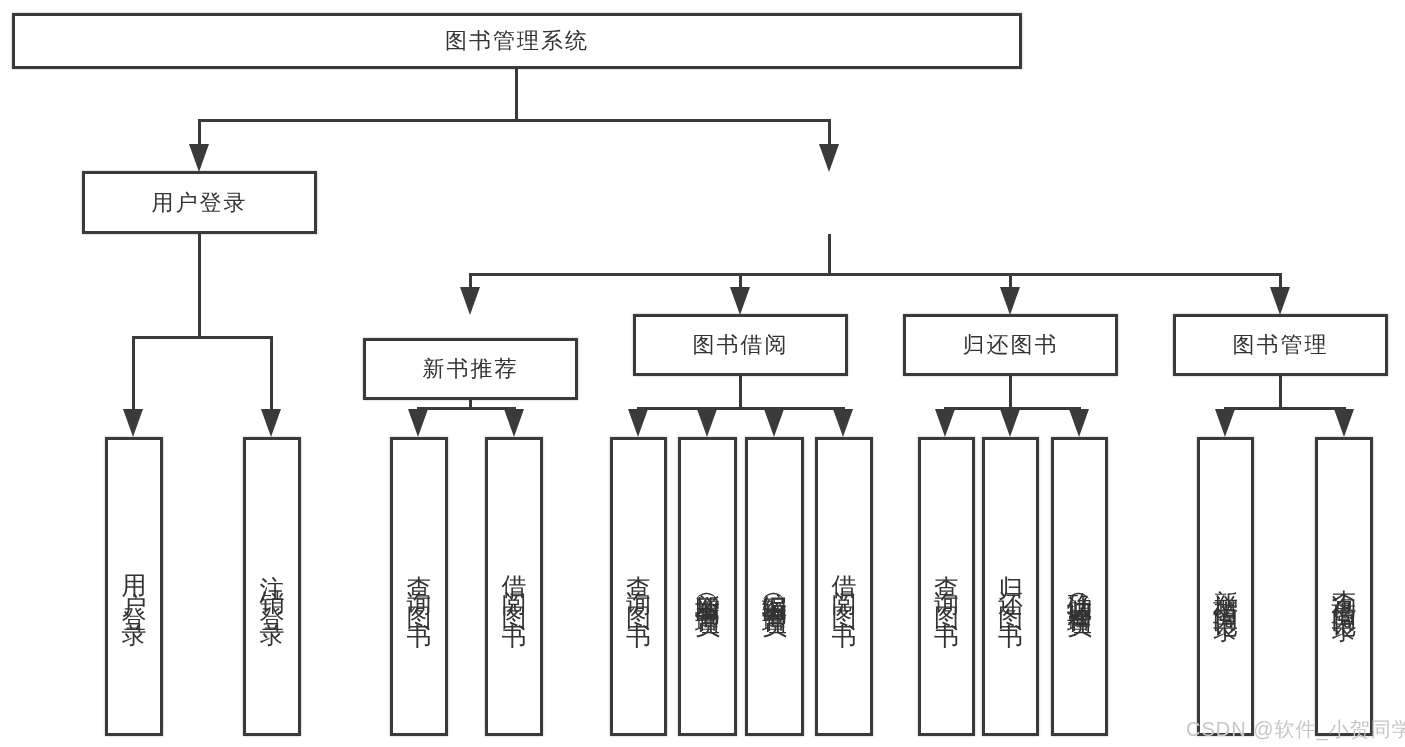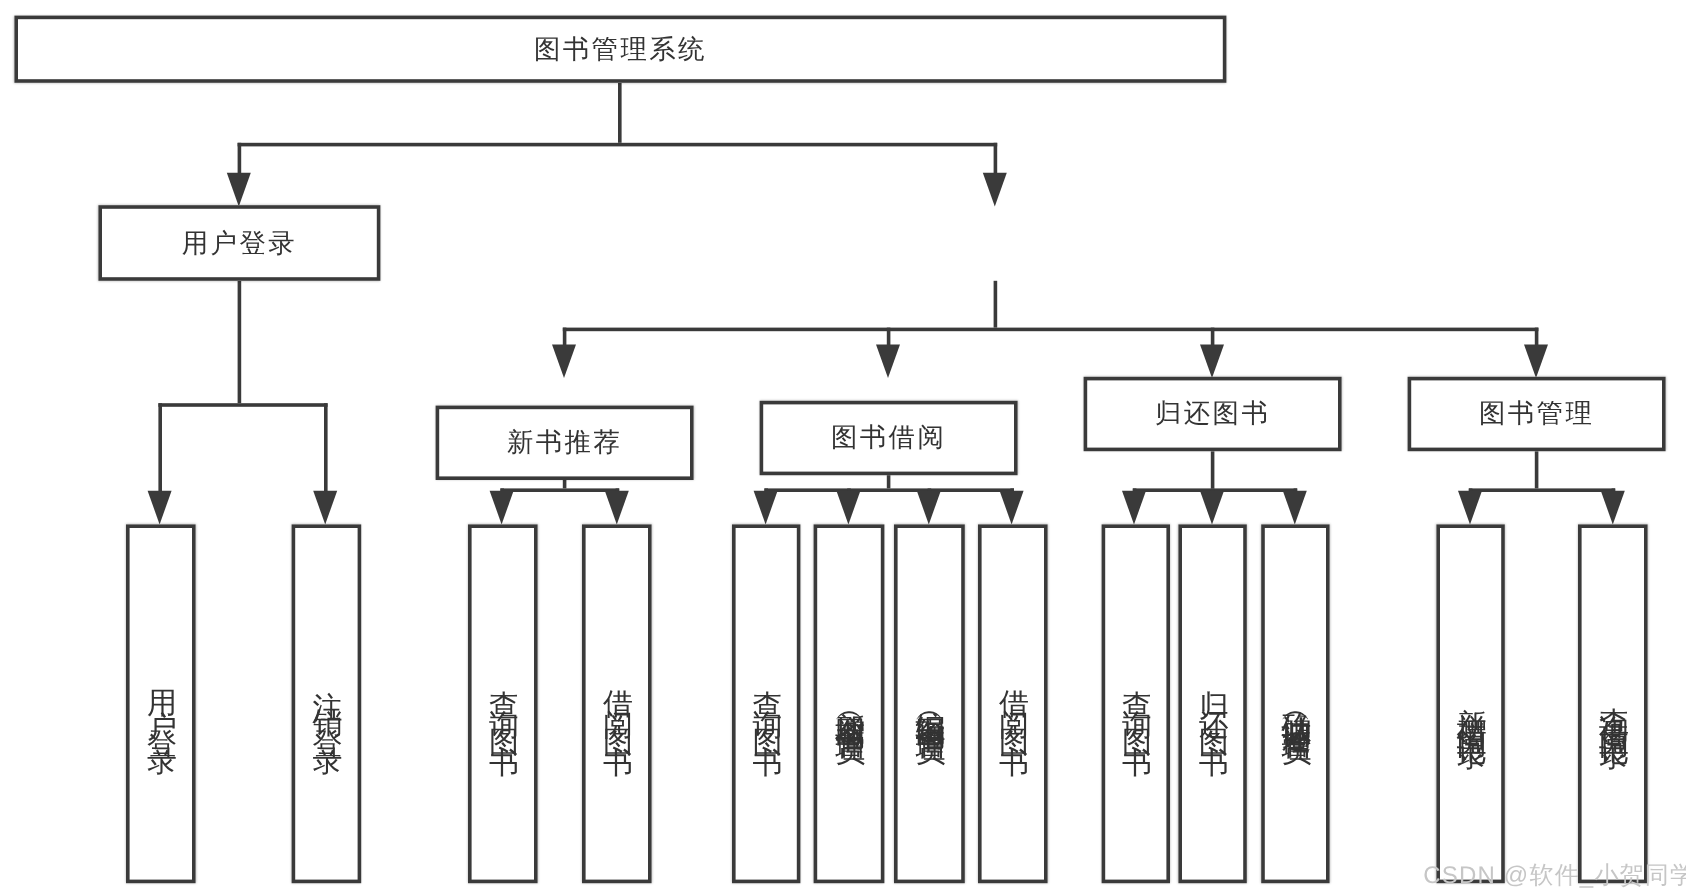--- a/index.html
+++ b/index.html
@@ -87,21 +87,21 @@
   <div class="vl" style="left:469px;  top:273px; height:16px;"></div>
   <div class="ah" style="left:460px;  top:287px;"></div>
   <div class="vl" style="left:739px;  top:273px; height:16px;"></div>
   <div class="ah" style="left:730px;  top:287px;"></div>
   <div class="vl" style="left:1009px; top:273px; height:16px;"></div>
   <div class="ah" style="left:1000px; top:287px;"></div>
   <div class="vl" style="left:1279px; top:273px; height:16px;"></div>
   <div class="ah" style="left:1270px; top:287px;"></div>
 
   <div class="box" style="left:363px;  top:314px; width:215px; height:62px;margin-top:24px;">新书推荐</div>
-  <div class="box" style="left:633px;  top:314px; width:215px; height:62px;margin-top:20px;">图书借阅</div>
+  <div class="box" style="left:633px;  top:314px; width:215px; height:62px;">图书借阅</div>
   <div class="box" style="left:903px;  top:314px; width:215px; height:62px;">归还图书</div>
   <div class="box" style="left:1173px; top:314px; width:215px; height:62px;">图书管理</div>
 
   <div class="vl" style="left:469px; top:376px; height:31px;"></div>
   <div class="hl" style="left:417px; top:407px; width:99px;"></div>
   <div class="vl" style="left:417px; top:407px; height:6px;"></div>
   <div class="ah" style="left:408px; top:409px;"></div>
   <div class="vl" style="left:513px; top:407px; height:6px;"></div>
   <div class="ah" style="left:504px; top:409px;"></div>
 

